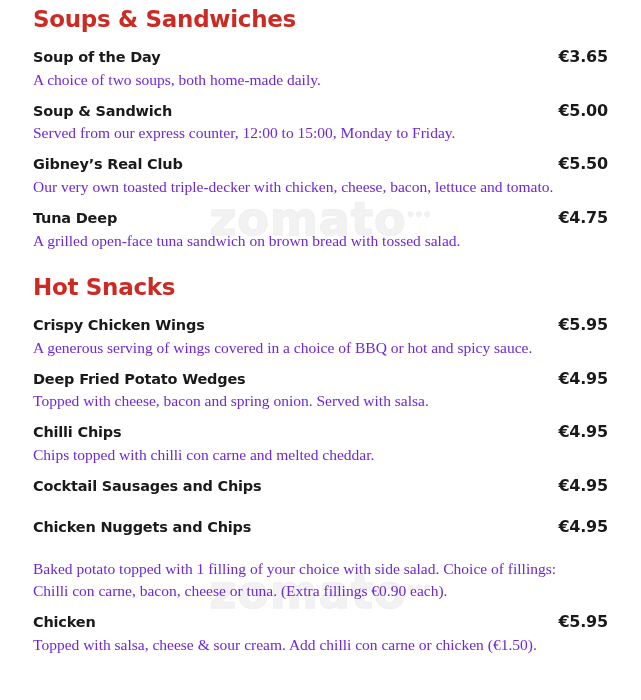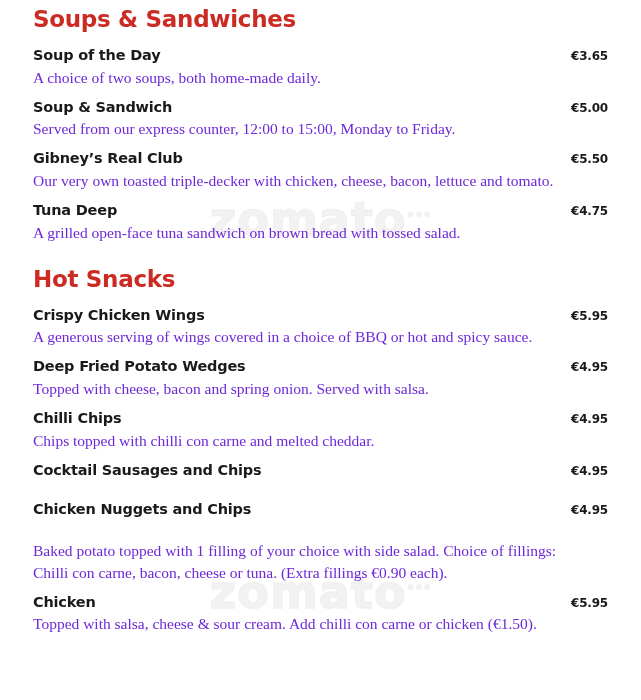--- a/index.html
+++ b/index.html
@@ -87,21 +87,21 @@
     font-size: 14.5px;
     color: #1a1a1a;
     letter-spacing: -0.2px;
     line-height: 1.35;
     padding-right: 12px;
   }
 
   .item-price {
     font-family: "DejaVu Sans", "Liberation Sans", sans-serif;
     font-weight: 700;
-    font-size: 12px;
+    font-size: 16px;
     color: #1a1a1a;
     white-space: nowrap;
     letter-spacing: -0.2px;
     line-height: 1.35;
   }
 
   .item-desc {
     font-family: "Liberation Serif", "DejaVu Serif", serif;
     font-size: 15.5px;
     color: #6d28d9;

